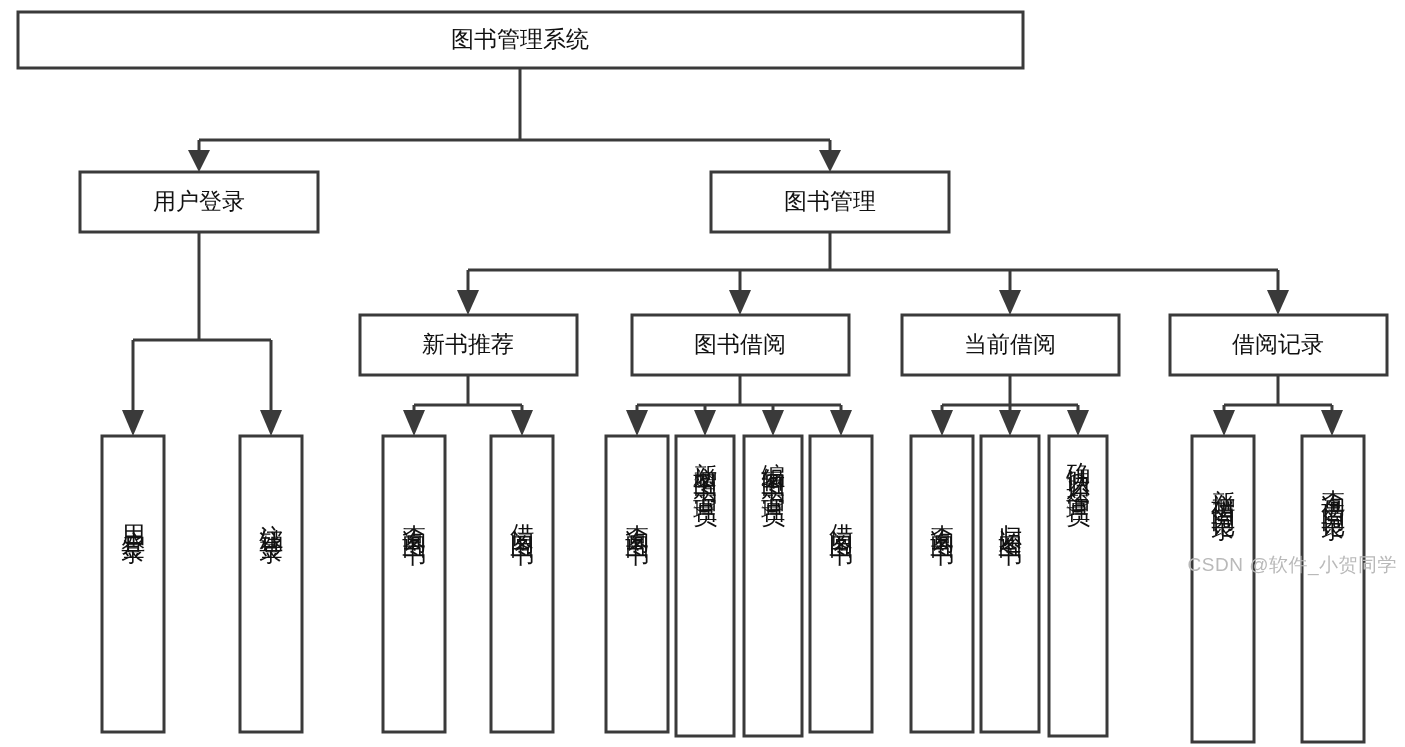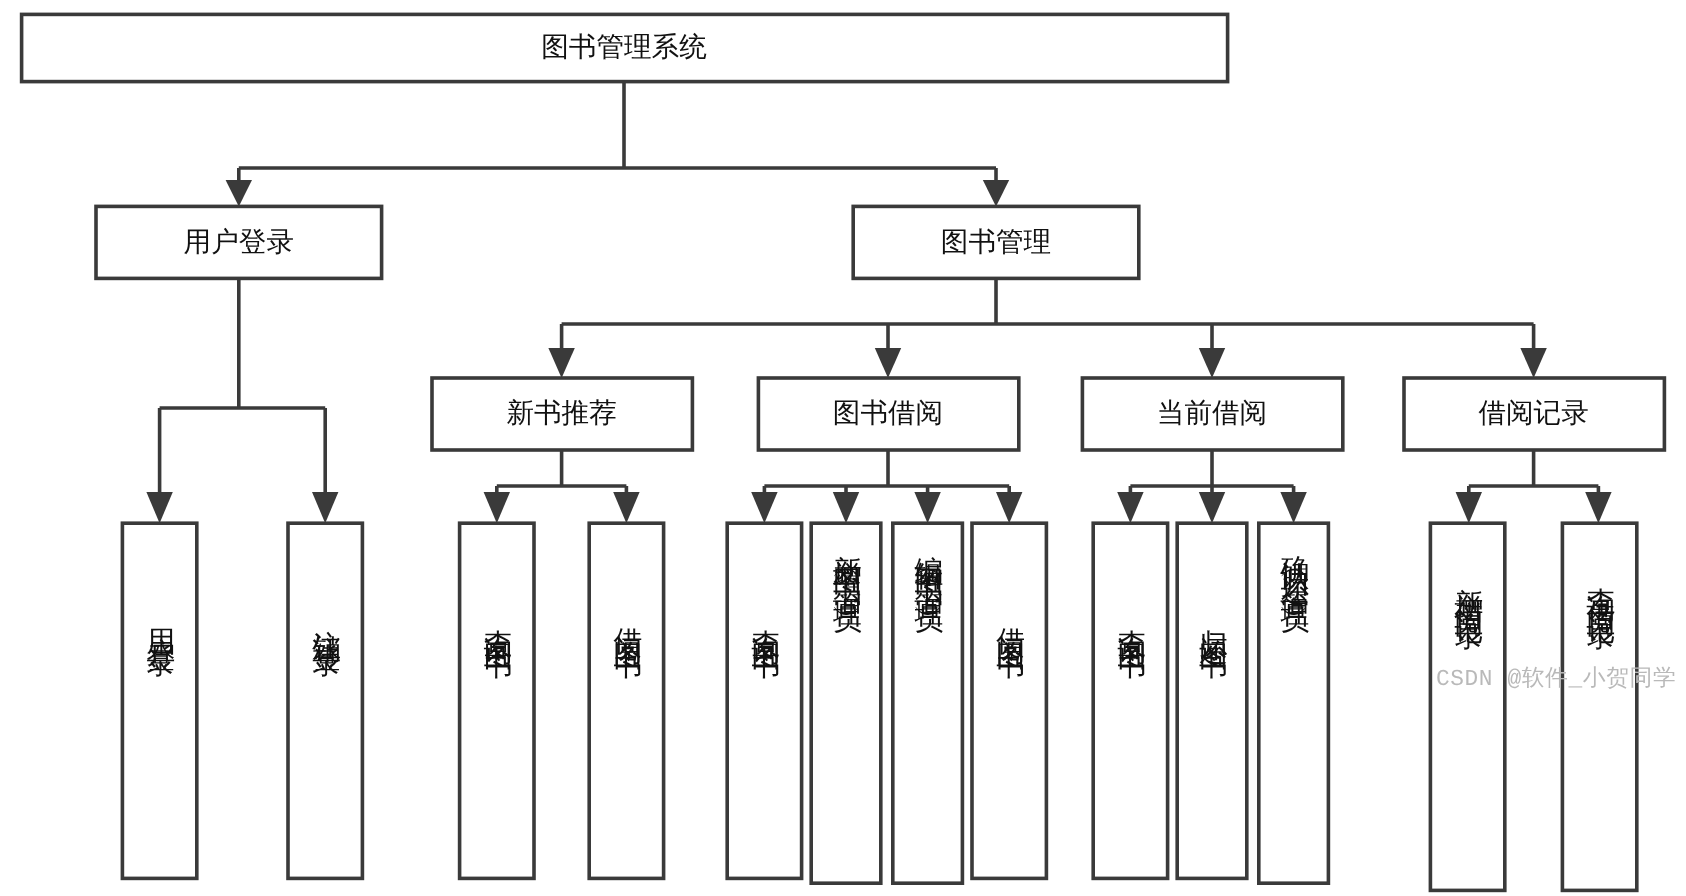--- a/index.html
+++ b/index.html
@@ -63,21 +63,21 @@
     font-size: 24px;
     line-height: 1.18;
     color: #111111;
     letter-spacing: 6px;
     white-space: nowrap;
   }
   .watermark {
     position: absolute;
     right: 8px;
     bottom: 6px;
-    font-family: Liberation Mono, monospace;
+    font-family: Liberation Sans, sans-serif;
     font-size: 19px;
     color: #b9b9b9;
     letter-spacing: 0.5px;
     white-space: nowrap;
   }
 </style>
 </head>
 <body>
 
 <div id="diagram-root">

